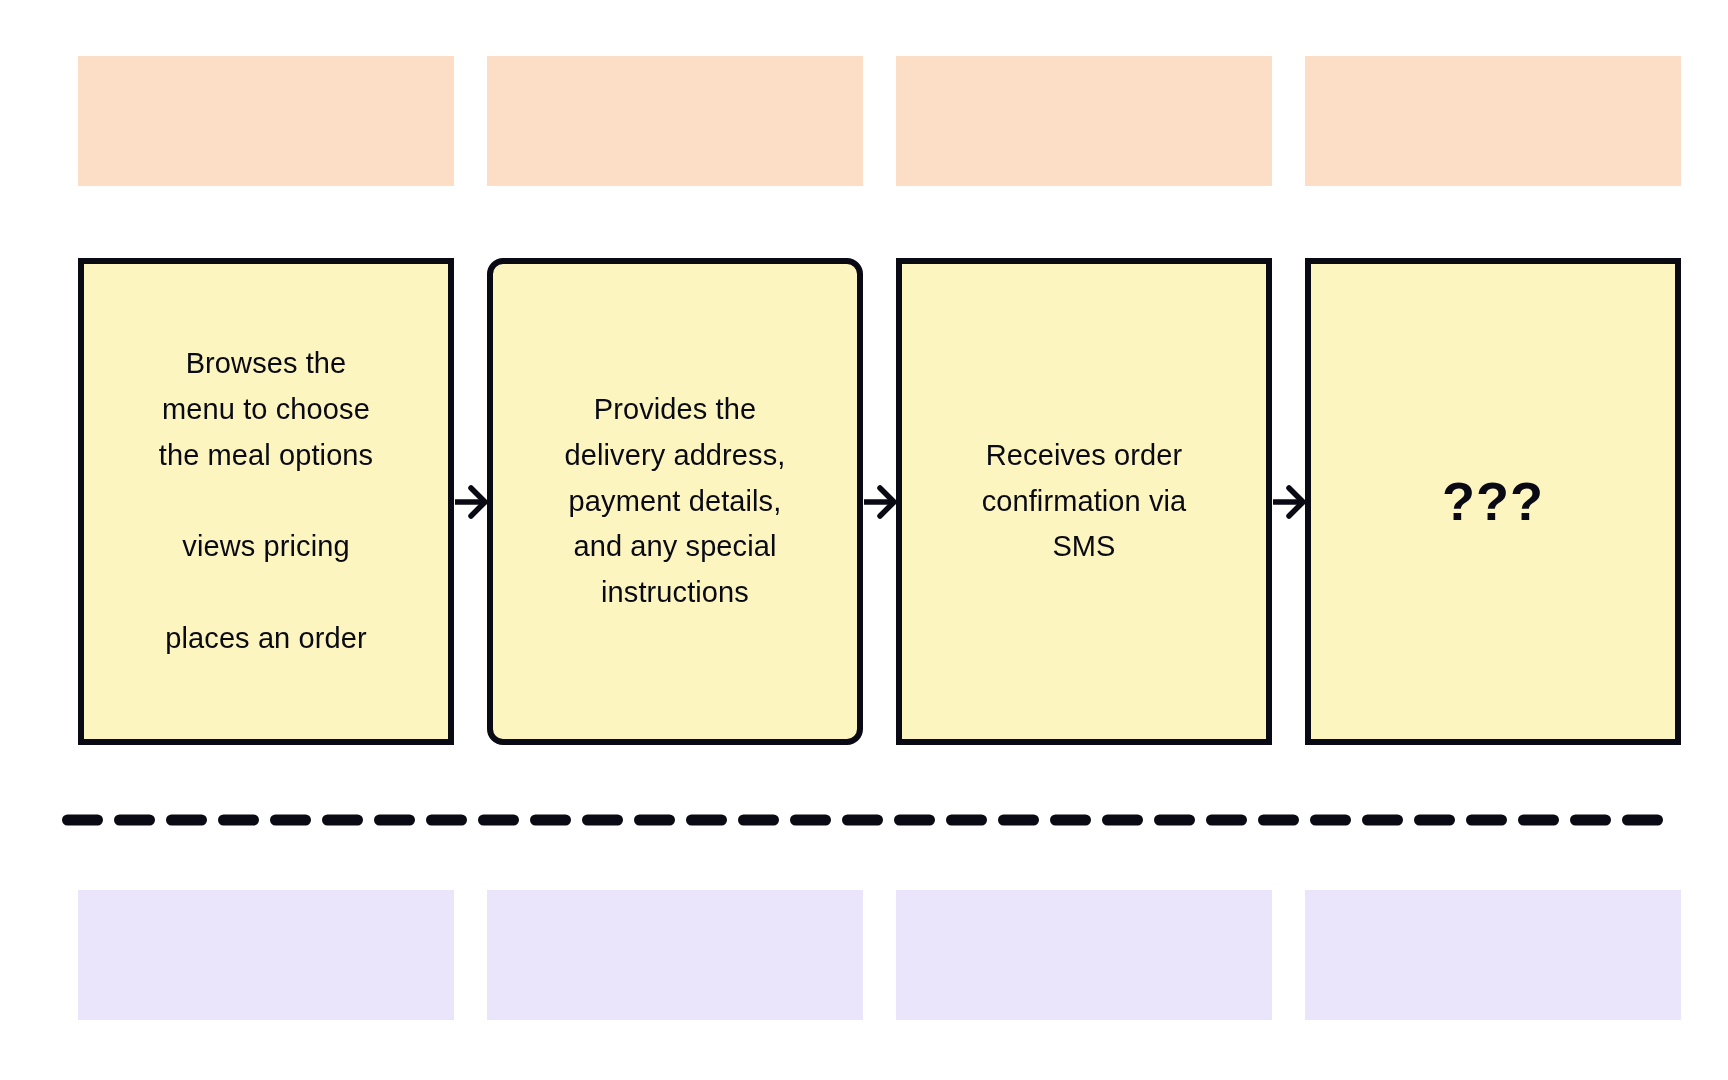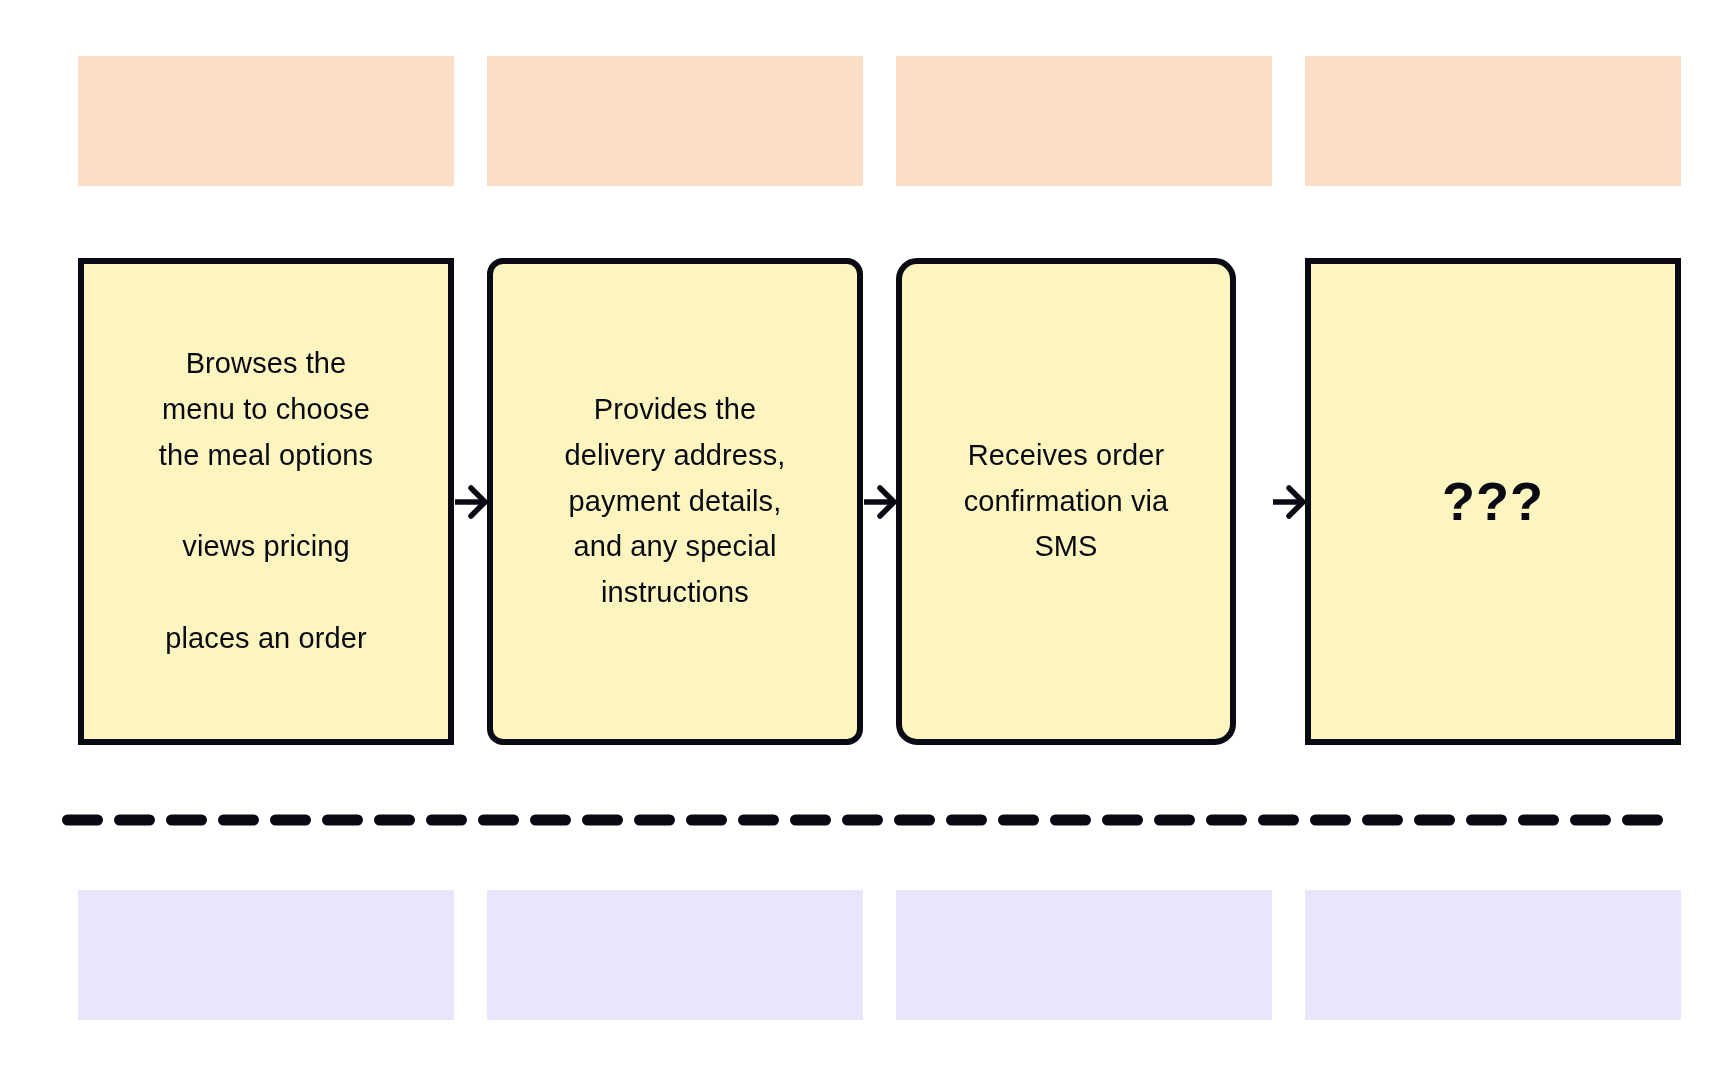--- a/index.html
+++ b/index.html
@@ -135,21 +135,21 @@
 
     <div class="arrow" style="left:847px;">
       <svg width="33" height="34" viewBox="0 0 33 34" aria-hidden="true">
         <g stroke="#0A0A14" stroke-width="5.5" fill="none" stroke-linecap="butt" stroke-linejoin="miter">
           <line x1="1" y1="17" x2="31" y2="17"></line>
           <polyline points="17,3 31,17 17,31" stroke-linecap="round"></polyline>
         </g>
       </svg>
     </div>
 
-    <div class="cell step-box" style="left:880px; width:340px;border-radius:21px;">
+    <div class="cell step-box" style="left:880px; width:376px;">
       <div class="step-text">Receives order
 confirmation via
 SMS</div>
     </div>
 
     <div class="arrow" style="left:1256px;">
       <svg width="33" height="34" viewBox="0 0 33 34" aria-hidden="true">
         <g stroke="#0A0A14" stroke-width="5.5" fill="none" stroke-linecap="butt" stroke-linejoin="miter">
           <line x1="1" y1="17" x2="31" y2="17"></line>
           <polyline points="17,3 31,17 17,31" stroke-linecap="round"></polyline>

